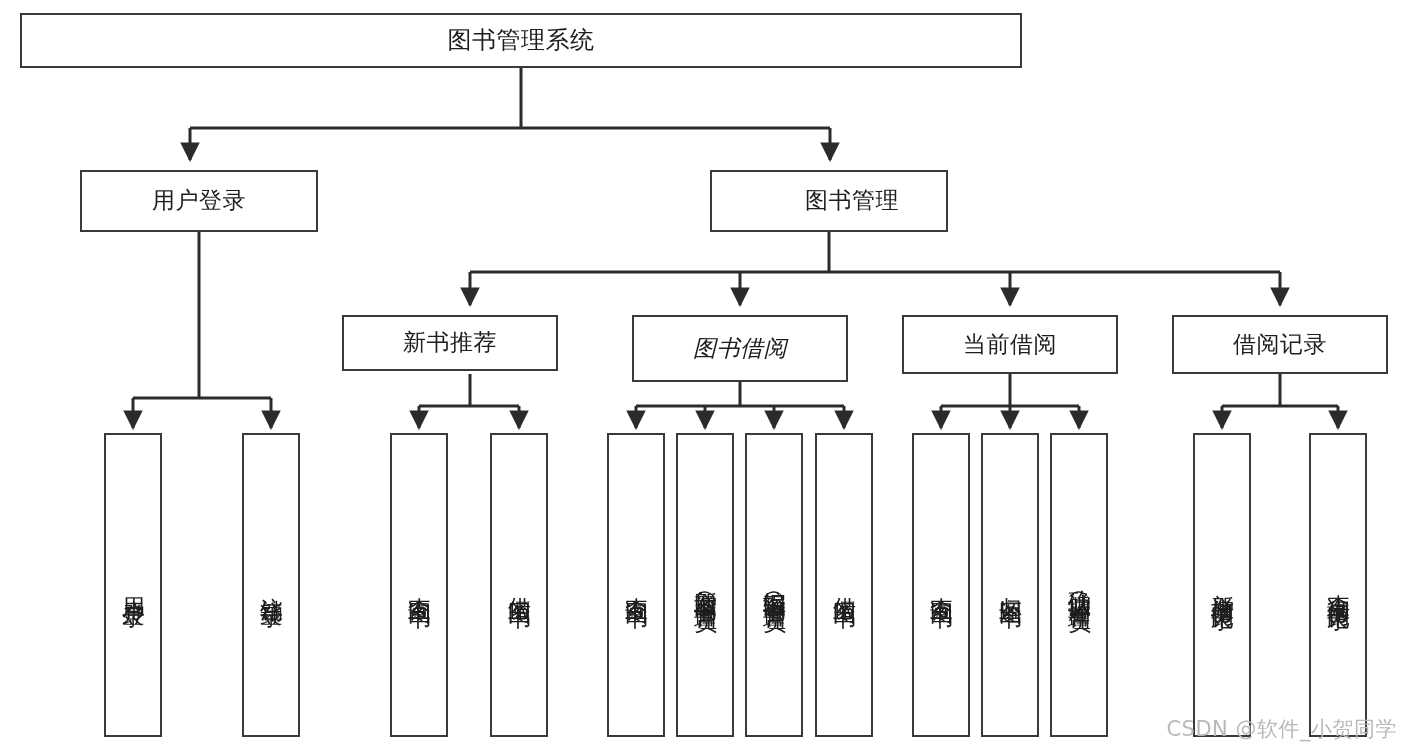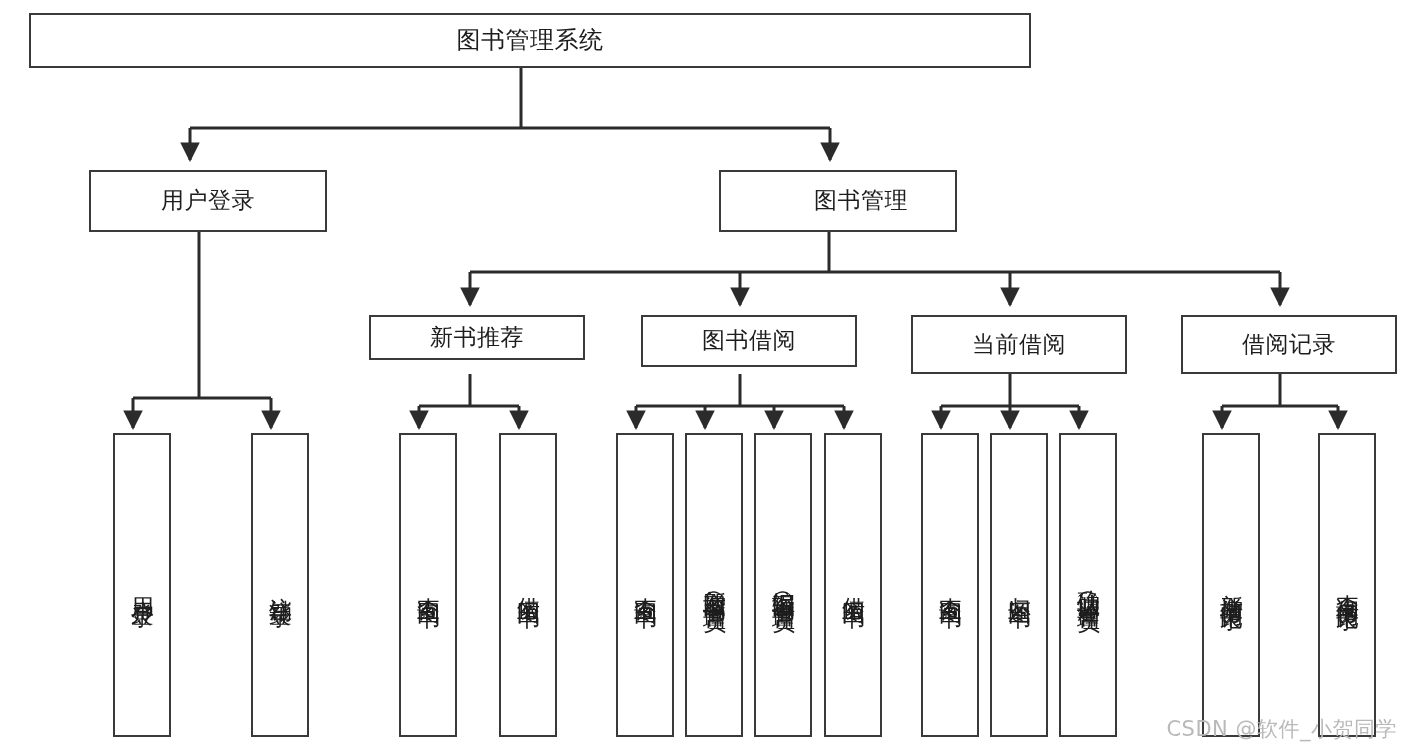--- a/index.html
+++ b/index.html
@@ -28,21 +28,20 @@
   }
   .node {
     position: absolute;
     box-sizing: border-box;
     background: #ffffff;
     border: 2px solid #3a3a3a;
     display: flex;
     align-items: center;
     justify-content: center;
     color: #1d1d1d;
-    margin-left: 9px;
   }
   .node-label {
     display: block;
     text-align: center;
     line-height: 1.18;
     letter-spacing: 0.5px;
   }
   
   .node.horiz .node-label {
     font-size: 23px;
@@ -137,25 +136,25 @@
   </div>
 
   <div class="node horiz level2" style="left:80px; top:170px; width:238px; height:62px;">
     <span class="node-label">用户登录</span>
   </div>
 
   <div class="node horiz level2" style="left:710px; top:170px; width:238px; height:62px;padding-left:46px;">
     <span class="node-label">图书管理</span>
   </div>
 
-  <div class="node horiz level3" style="left:360px; top:315px; width:216px; height:45px;">
+  <div class="node horiz level3" style="left:342px; top:315px; width:216px; height:56px;">
     <span class="node-label">新书推荐</span>
   </div>
 
-  <div class="node horiz level3" style="left:632px; top:315px; width:216px; height:52px;">
+  <div class="node horiz level3" style="left:632px; top:315px; width:216px; height:67px;font-style:italic;">
     <span class="node-label">图书借阅</span>
   </div>
 
   <div class="node horiz level3" style="left:902px; top:315px; width:216px; height:59px;">
     <span class="node-label">当前借阅</span>
   </div>
 
   <div class="node horiz level3" style="left:1172px; top:315px; width:216px; height:59px;">
     <span class="node-label">借阅记录</span>
   </div>

